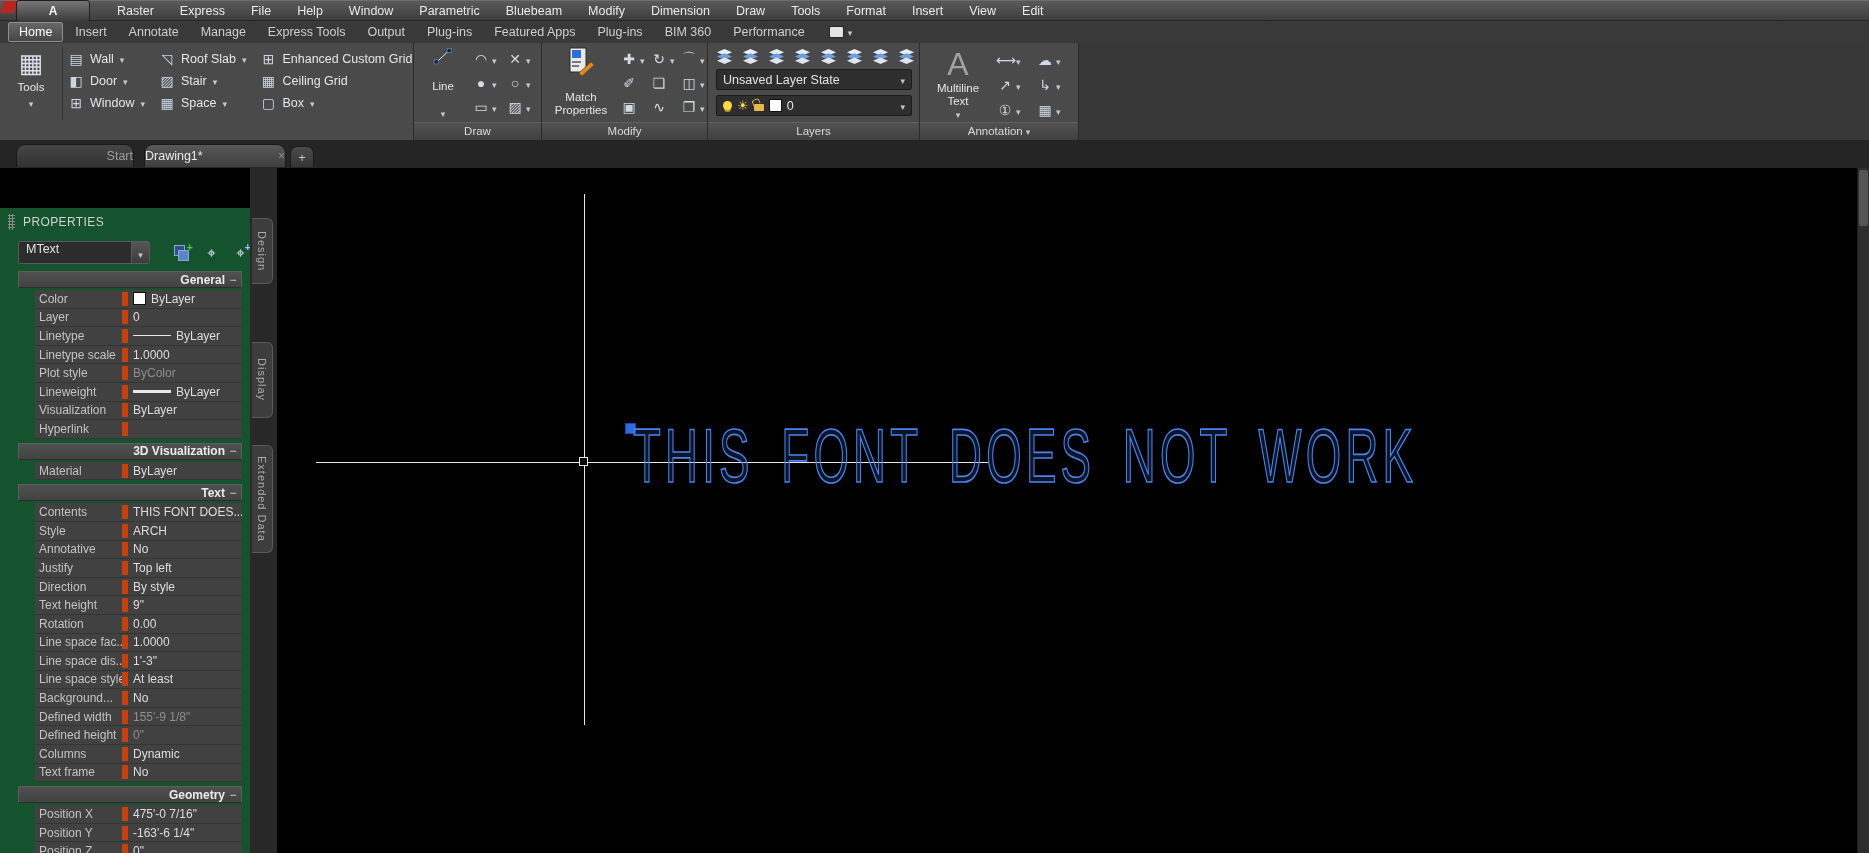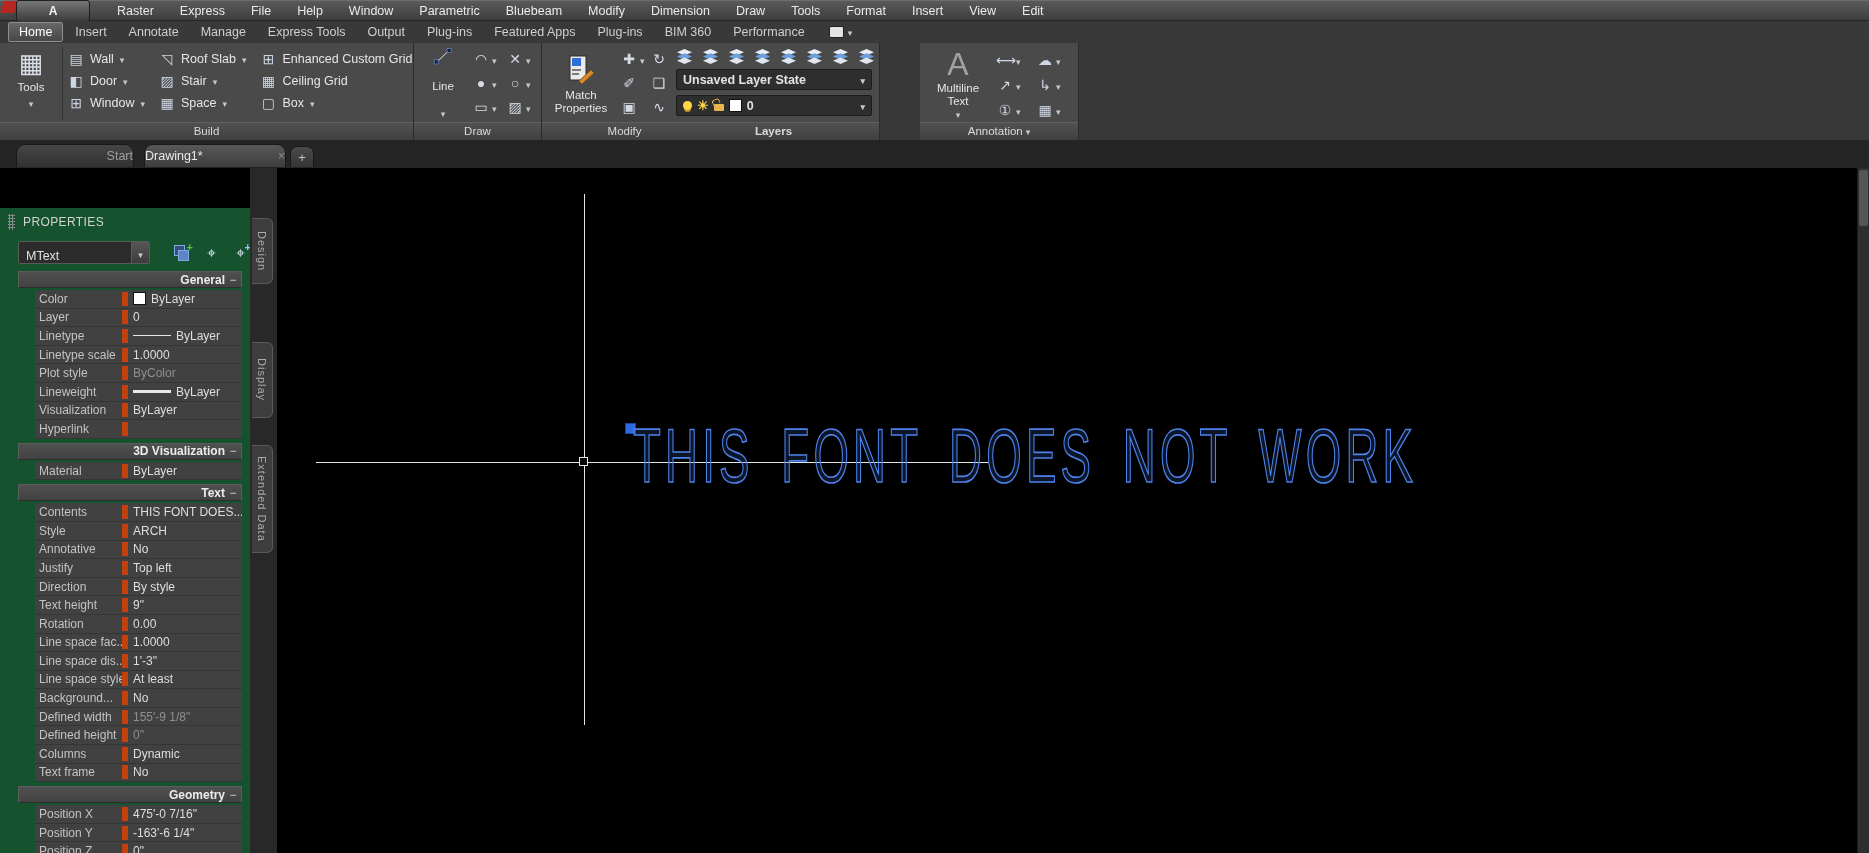--- a/index.html
+++ b/index.html
@@ -50,24 +50,24 @@
   .bitem{display:flex;align-items:center;gap:6px;height:22px;font-size:12.5px;color:#e6e6e6;white-space:nowrap;}
   .bitem .ic{font-size:14px;color:#cdd6e4;width:16px;text-align:center;}
 
   .p-draw{left:414px;width:128px;}
   .line-btn{left:6px;top:4px;width:46px;height:74px;gap:14px;}
   .draw-grid{position:absolute;left:58px;top:4px;display:grid;grid-template-columns:34px 34px;grid-auto-rows:24px;}
   .gitem{display:flex;align-items:center;gap:2px;color:#d4dbe6;font-size:14px;}
   .gitem .ic{width:18px;text-align:center;}
 
   .p-modify{left:542px;width:166px;}
-  .match-btn{left:8px;top:12px;width:62px;height:74px;gap:4px;}
+  .match-btn{left:8px;top:4px;width:62px;height:74px;gap:14px;}
   .modify-grid{position:absolute;left:78px;top:4px;display:grid;grid-template-columns:30px 30px 30px;grid-auto-rows:24px;}
 
-  .p-layers{left:668px;width:212px;font-weight:bold;}
+  .p-layers{left:708px;width:212px;}
   .layers-icons{position:absolute;left:8px;top:4px;display:flex;gap:9px;align-items:center;height:18px;}
   .licon{display:inline-flex;}
   .layer-combo,.layer-row{position:absolute;left:8px;width:196px;height:21px;background:#2e2e2e;
     border:1px solid #1c1c1c;border-radius:2px;display:flex;align-items:center;gap:5px;
     padding:0 6px;box-sizing:border-box;color:#e2e2e2;font-size:12.5px;}
   .layer-combo{top:26px;}
   .layer-row{top:52px;}
   .spacer{flex:1;}
   .bulb{width:9px;height:9px;border-radius:50%;background:#ffd84a;box-shadow:0 3px 0 -1px #b9962f;}
   .sun{color:#ffd84a;font-size:13px;line-height:13px;}
@@ -98,21 +98,21 @@
   
   .main{position:absolute;left:0;top:168px;width:100%;height:685px;}
 
   
   .palette{position:absolute;left:0;top:0;width:250px;height:685px;background:#14532d;margin-top:40px;}
   .pal-title{position:absolute;left:0;top:4px;height:20px;right:0;display:flex;align-items:center;
     color:#d2d2d2;font-size:12px;letter-spacing:.4px;}
   .pal-grip{width:7px;height:16px;margin:0 8px 0 8px;
     background-image:radial-gradient(#8a8a8a 1px,transparent 1.1px);background-size:3px 3px;}
   .pal-combo{position:absolute;left:18px;top:33px;width:132px;height:23px;background:#2c2c2c;
-    border:1px solid #5a5a5a;border-radius:2px;display:flex;align-items:flex-end;box-sizing:border-box;}
+    border:1px solid #5a5a5a;border-radius:2px;display:flex;align-items:flex-start;box-sizing:border-box;}
   .pal-combo .txt{flex:1;padding-left:7px;color:#e0e0e0;font-size:12.5px;}
   .pal-combo .ddbtn{width:17px;height:100%;background:linear-gradient(#565656,#3c3c3c);
     border-left:1px solid #5a5a5a;display:flex;align-items:center;justify-content:center;}
   .pal-toolbar{position:absolute;left:172px;top:35px;display:flex;gap:8px;}
   .ptool{position:relative;width:21px;height:20px;color:#d8e2f0;font-size:15px;
     display:flex;align-items:center;justify-content:center;}
   .qs-a,.qs-b{position:absolute;width:9px;height:9px;border:1px solid #7fa8e0;background:#35507c;}
   .qs-a{left:2px;top:2px;} .qs-b{left:6px;top:7px;background:#5e86c4;}
   .qs-plus,.so-plus{position:absolute;right:0;top:-2px;color:#59c24a;font-size:11px;font-weight:bold;}
   .so-plus{color:#9fc2ff;}
@@ -256,21 +256,20 @@
               <span class="ic">▦</span>
               <span class="lbl">Ceiling Grid</span>
             </div>
             <div class="bitem">
               <span class="ic">▢</span>
               <span class="lbl">Box</span>
               <span class="dd"></span>
             </div>
           </div>
         </div>
-      <div class="plabel">Build</div>
     </section>
 
     <section class="panel p-draw">
       <div class="bigbtn line-btn">
         <svg width="30" height="28" viewBox="0 0 30 28">
           <line x1="6" y1="22" x2="24" y2="5" stroke="#e8e8e8" stroke-width="1.4"></line>
           <rect x="2" y="19" width="6" height="6" fill="#222" stroke="#5b8bf0"></rect>
           <rect x="21" y="2" width="6" height="6" fill="#222" stroke="#5b8bf0"></rect>
         </svg>
         <span>Line</span>

